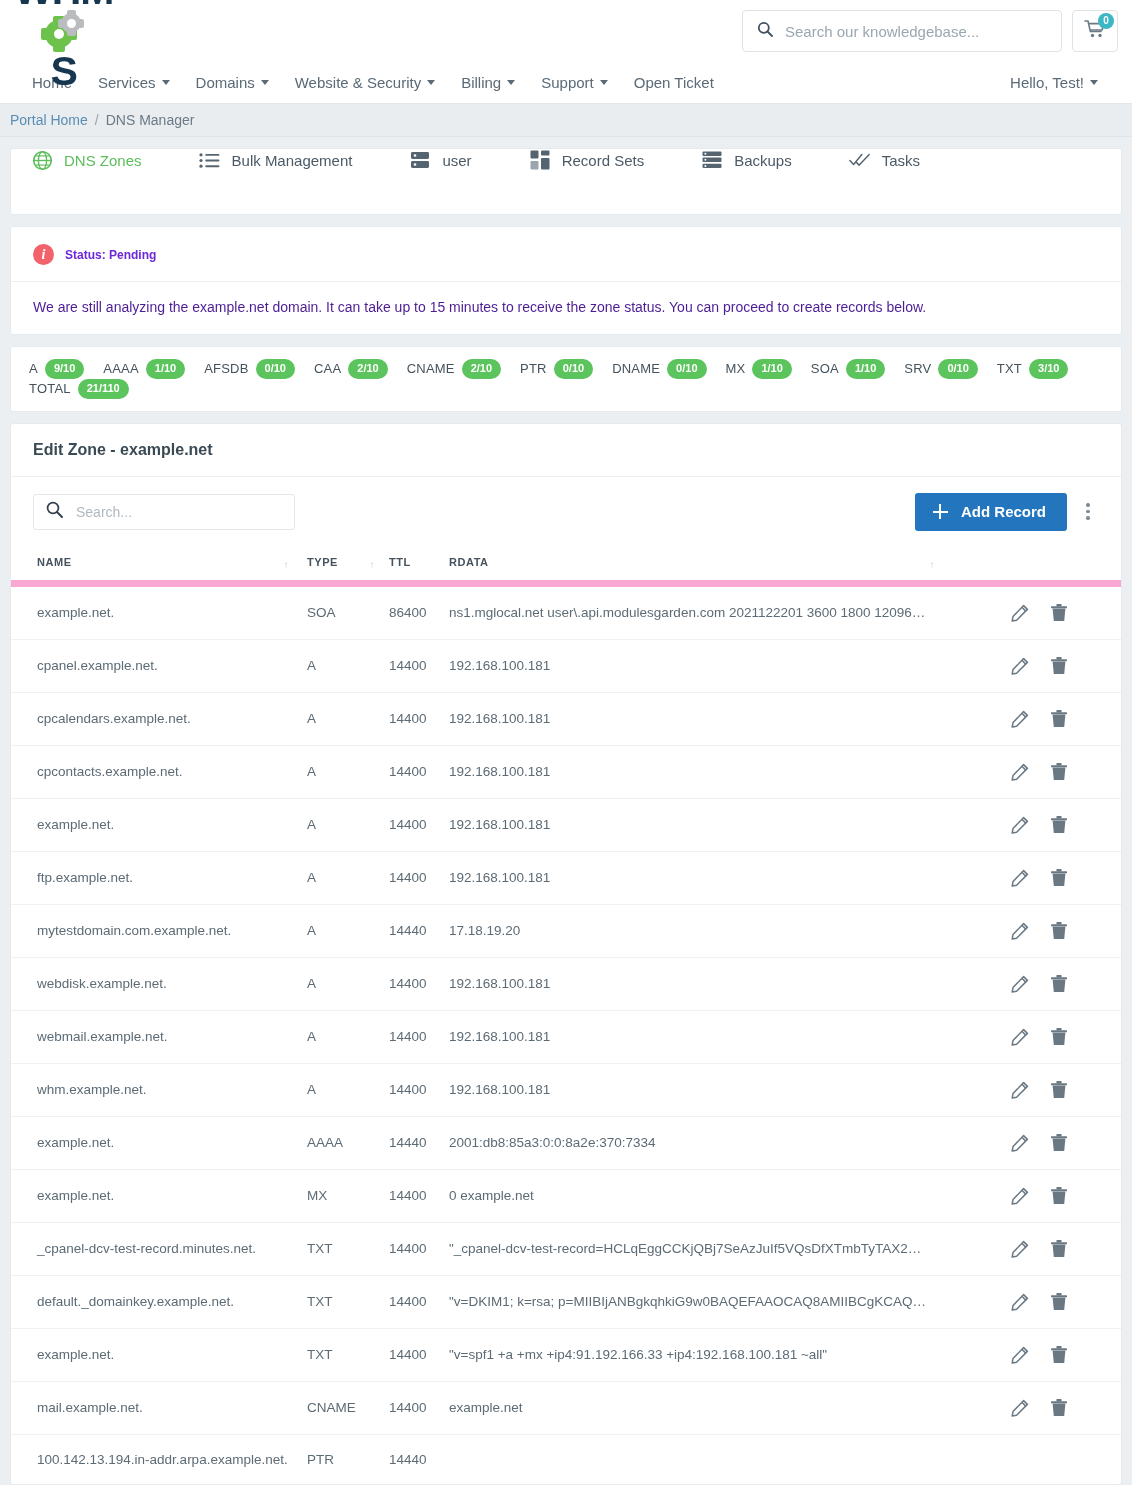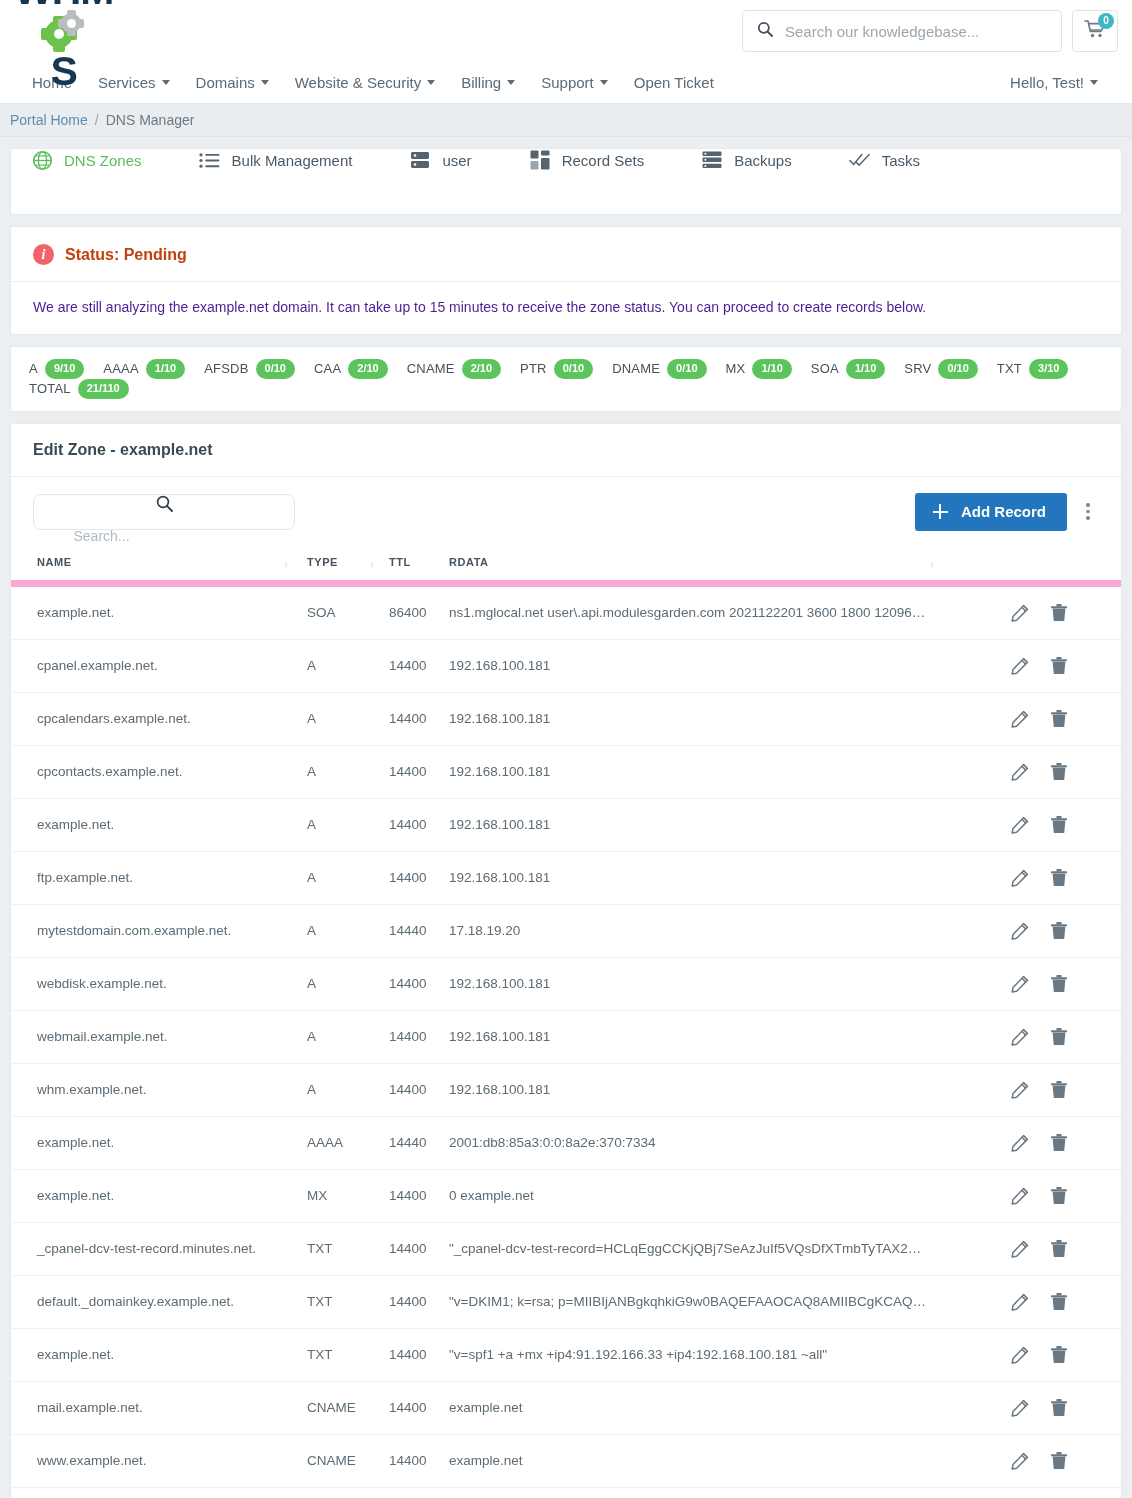--- a/index.html
+++ b/index.html
@@ -157,21 +157,21 @@
     padding: 17px 22px 16px 22px;
     border-bottom: 1px solid #eceff1;
   }
   .info-dot {
     width: 21px; height: 21px; border-radius: 50%;
     background: #f1626a; color: #fff;
     font-size: 14px; font-weight: 700; font-style: italic;
     display: flex; align-items: center; justify-content: center;
     font-family: "Liberation Serif", serif;
   }
-  .status-title { color: #c2410c; font-size: 16px; font-weight: 700; }
+  .status-title { color: #6d28d9; font-size: 12px; font-weight: 700; }
   .status-body { padding: 17px 22px 19px 22px; font-size: 14px; color: #4c1d95; }
 
   
   .counters {
     display: flex; align-items: center; flex-wrap: wrap;
     padding: 12px 18px; gap: 0px;
   }
   .counter { display: flex; align-items: center; gap: 7px; margin-right: 19px; }
   .counter .lbl { font-size: 13px; color: #45525c; letter-spacing: .2px; }
   .pill {
@@ -185,23 +185,23 @@
   .zone-head {
     padding: 17px 22px; font-size: 16px; font-weight: 700; color: #3a4a55;
     border-bottom: 1px solid #eceff1;
   }
   .toolbar {
     display: flex; align-items: center;
     padding: 16px 20px 15px 22px;
   }
   .tbl-search {
     width: 262px; height: 36px;
-    border: 1px solid #e2e6e9; border-radius: 8px;
+    border: 1px solid #e2e6e9; border-radius: 3px;
     display: flex; align-items: center; gap: 11px;
-    padding: 0 12px; background: #fff; flex-direction: column;
+    padding: 0 12px; background: #fff;
   }
   .tbl-search input {
     border: none; outline: none; flex: 1;
     font-size: 14px; color: #5a6a77; background: transparent;
     font-family: "Liberation Sans", sans-serif;
   }
   .tbl-search input::placeholder { color: #b1b9c0; }
   .toolbar-right { margin-left: auto; display: flex; align-items: center; gap: 8px; }
   .btn-add {
     background: #2376bd; color: #fff;
@@ -917,45 +917,20 @@
                   <svg width="16" height="18" viewBox="0 0 16 18">
                     <path d="M1.6 4.4 H14.4 L13.2 17 H2.8 Z" fill="#6a7883"></path>
                     <rect x="0" y="2.2" width="16" height="2.1" rx="0.6" fill="#6a7883"></rect>
                     <rect x="5.4" y="0" width="5.2" height="2.4" rx="0.7" fill="#6a7883"></rect>
                   </svg>
                 </span>
             </div>
           </td>
         </tr>
         <tr>
-          <td class="col-name">www.example.net.</td>
-          <td class="col-type">CNAME</td>
-          <td class="col-ttl">14400</td>
-          <td class="col-rdata">
-              <span class="rdata-cell">example.net</span>
-            </td>
-          <td class="col-act">
-            <div class="actions">
-              <span class="act-btn">
-                  <svg width="18" height="18" viewBox="0 0 18 18">
-                    <path d="M12.6 1.6 16.4 5.4 5.6 16.2 1.2 17 2 12.6 Z" fill="none" stroke="#6a7883" stroke-width="1.5" stroke-linejoin="round"></path>
-                    <line x1="10.9" y1="3.3" x2="14.7" y2="7.1" stroke="#6a7883" stroke-width="1.5"></line>
-                  </svg>
-                </span>
-              <span class="act-btn">
-                  <svg width="16" height="18" viewBox="0 0 16 18">
-                    <path d="M1.6 4.4 H14.4 L13.2 17 H2.8 Z" fill="#6a7883"></path>
-                    <rect x="0" y="2.2" width="16" height="2.1" rx="0.6" fill="#6a7883"></rect>
-                    <rect x="5.4" y="0" width="5.2" height="2.4" rx="0.7" fill="#6a7883"></rect>
-                  </svg>
-                </span>
-            </div>
-          </td>
-        </tr>
-        <tr>
           <td class="col-name">100.142.13.194.in-addr.arpa.example.net.</td>
           <td class="col-type">PTR</td>
           <td class="col-ttl">14440</td>
           <td class="col-rdata"></td>
           <td class="col-act">
             
           </td>
         </tr>
       </tbody>
     </table>

